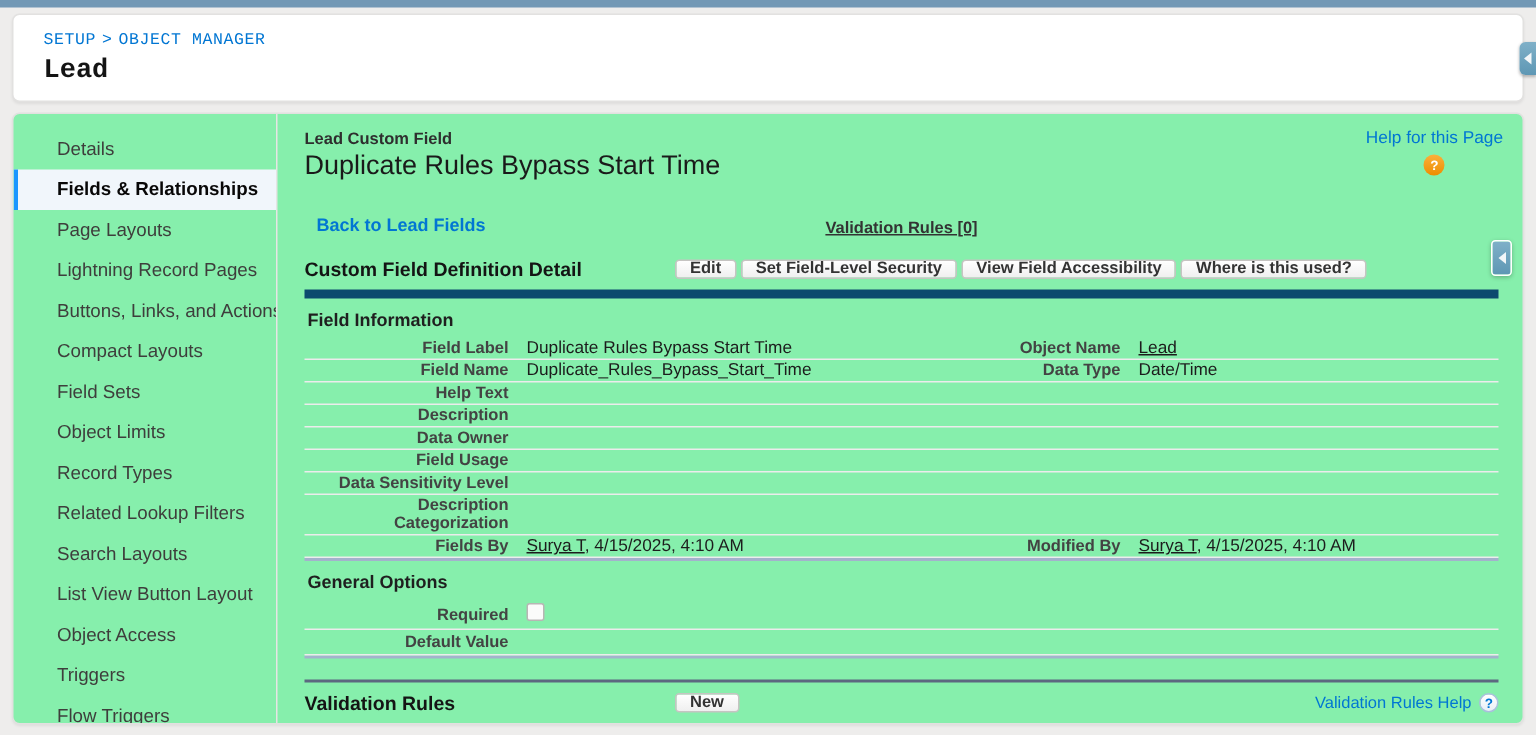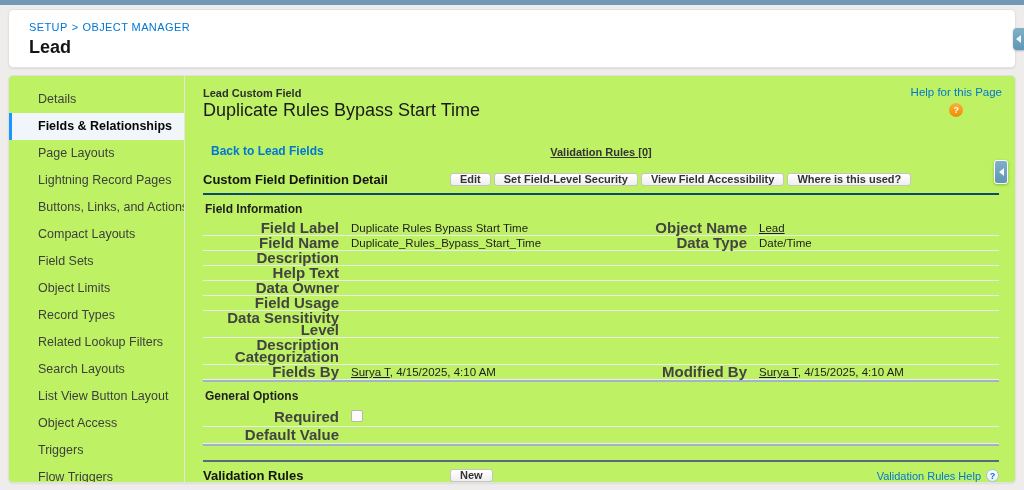--- a/index.html
+++ b/index.html
@@ -8,31 +8,31 @@
     width:1024px; height:490px; overflow:hidden; position:relative;
     background:#eeedec; font-family:"Liberation Sans", sans-serif;
     -webkit-font-smoothing:antialiased;
   }
   .top-strip { height:5px; background:#7298b5; }
 
   
   .header-card {
     position:absolute; left:8px; right:8px; top:9px; height:59px;
     background:#fff; border:1px solid #e2e1e0; border-radius:5px;
-    box-shadow:0 1px 2px rgba(0,0,0,.07); padding:11px 20px;
+    box-shadow:0 1px 2px rgba(0,0,0,.07); padding:11px 20px;font-family:Liberation Mono, monospace;
   }
   .breadcrumb { font-size:11px; letter-spacing:.4px; color:#0176d3; }
   .breadcrumb a { color:#0176d3; text-decoration:none; cursor:pointer; }
   .breadcrumb .sep { color:#0176d3; margin:0 4px; }
   .header-title { font-size:18px; font-weight:700; color:#141414; margin-top:4px; }
 
   
   .main-card {
     position:absolute; left:8px; right:8px; top:75px; height:408px;
-    background:#bef264; border:1px solid #e2e1e0; border-radius:5px;
+    background:#86efac; border:1px solid #e2e1e0; border-radius:5px;
     box-shadow:0 1px 2px rgba(0,0,0,.07); display:flex; overflow:hidden;
   }
   .sidebar { width:176px; flex-shrink:0; border-right:1px solid #e6e5e4; padding-top:10px; overflow:hidden; }
   .sidebar-item {
     padding:7px 6px 7px 26px; font-size:12.5px; line-height:13px; color:#3e3e3c;
     cursor:pointer; border-left:3px solid transparent; white-space:nowrap;
   }
   .sidebar-item.active {
     background:#f1f6fb; border-left:3px solid #1b96ff; font-weight:700; color:#080707;
   }
@@ -52,36 +52,36 @@
     display:flex; align-items:center; gap:5px; cursor:pointer;flex-direction:column;
   }
   .help-orange {
     width:14px; height:14px; border-radius:50%; background:linear-gradient(#fbb03b,#ee8d00);
     color:#fff; font-size:9px; font-weight:700; display:flex; align-items:center; justify-content:center;
   }
 
   
   .detail-header {
     display:flex; align-items:center; margin-top:15px;
-    padding-bottom:6px; border-bottom:2px solid #0c4a6e;
+    padding-bottom:6px; border-bottom:6px solid #0c4a6e;
   }
   .detail-title { width:247px; font-size:13px; font-weight:700; color:#141414; }
   .btn-row { display:flex; gap:3px; }
   .btn {
     font-size:11px; font-weight:700; color:#333; line-height:11px;
     background:linear-gradient(#ffffff,#efefef); border:1px solid #c6c4c2;
     border-radius:3px; padding:0 9px; cursor:pointer; white-space:nowrap;
   }
 
   .section-title { font-size:12px; font-weight:700; color:#1f1f1f; padding:7px 2px 5px; }
   .section-block { border-bottom:2px solid #a3b2cc; }
 
   
   .drow { display:flex; align-items:center; border-bottom:1px solid #ececec; padding:1px 0; min-height:13px; }
-  .dlabel { font-size:15px; font-weight:700; color:#434343; text-align:right; padding-right:12px; line-height:12px; flex-shrink:0; }
+  .dlabel { font-size:11px; font-weight:700; color:#434343; text-align:right; padding-right:12px; line-height:12px; flex-shrink:0; }
   .dvalue { font-size:11.5px; color:#1c1c1c; line-height:12px; white-space:nowrap; }
   .dlabel.l { width:148px; }
   .dvalue.l { width:300px; }
   .dlabel.r { width:108px; }
   .dvalue.r { flex:1; }
   .dvalue a { color:#1c1c1c; text-decoration:underline; cursor:pointer; }
 
   .gorow { display:flex; align-items:center; border-bottom:1px solid #ececec; padding:2px 0; min-height:16px; }
   .checkbox {
     width:12px; height:12px; border:1px solid #b8b6b4; background:#fbfbfa; border-radius:2px; display:inline-block;
@@ -174,28 +174,28 @@
 
       <div class="drow">
         <span class="dlabel l">Field Name</span>
         <span class="dvalue l">Duplicate_Rules_Bypass_Start_Time</span>
         <span class="dlabel r">Data Type</span>
         <span class="dvalue r">Date/Time</span>
       </div>
 
 
       <div class="drow">
+        <span class="dlabel l">Help Text</span>
+        <span class="dvalue l"></span>
+        <span class="dlabel r"></span>
+        <span class="dvalue r"></span>
+      </div>
+
+      <div class="drow">
         <span class="dlabel l">Description</span>
-        <span class="dvalue l"></span>
-        <span class="dlabel r"></span>
-        <span class="dvalue r"></span>
-      </div>
-
-      <div class="drow">
-        <span class="dlabel l">Help Text</span>
         <span class="dvalue l"></span>
         <span class="dlabel r"></span>
         <span class="dvalue r"></span>
       </div>
 
       <div class="drow">
         <span class="dlabel l">Data Owner</span>
         <span class="dvalue l"></span>
         <span class="dlabel r"></span>
         <span class="dvalue r"></span>

